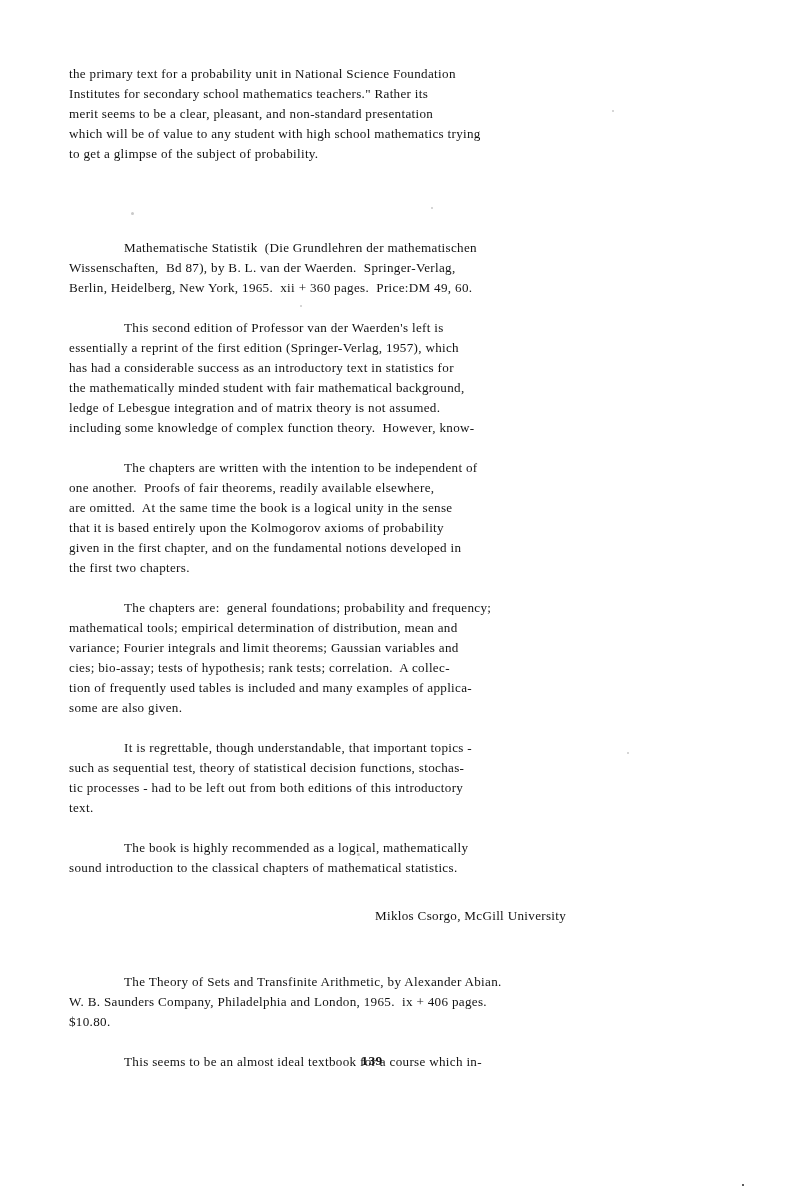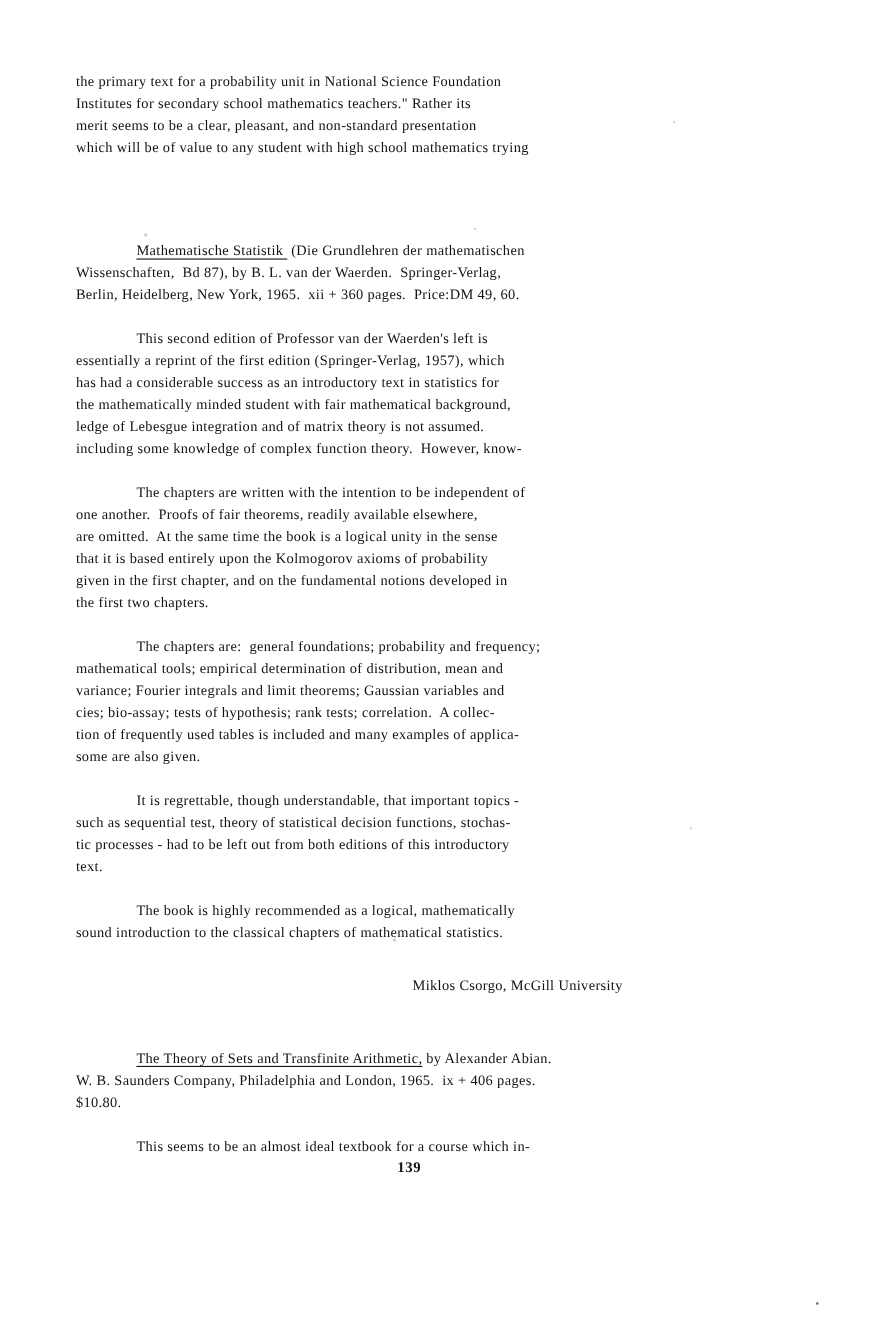--- a/index.html
+++ b/index.html
@@ -53,21 +53,20 @@
     display: inline-block;
     width: 55px;
   }
   .attrib {
     padding-left: 241px;
   }
   .attrib2 {
     padding-left: 306px;
   }
   .u {
-    text-decoration: underline;
     text-underline-offset: 2.5px;
     text-decoration-thickness: 1px;
   }
   .pageno {
     position: absolute;
     left: 0;
     right: 0;
     top: 1053px;
     text-align: center;
     font-size: 13.4px;
@@ -105,20 +104,21 @@
   <div class="speck" style="left:300px; top:305px; width:2px; height:2px;"></div>
   <div class="speck" style="left:92px; top:1004px; width:2px; height:2px;"></div>
 
   <div class="textblock">
 
     <div class="para">
       <div class="line">the primary text for a probability unit in National Science Foundation</div>
       <div class="line">Institutes for secondary school mathematics teachers." Rather its</div>
       <div class="line">merit seems to be a clear, pleasant, and non-standard presentation</div>
       <div class="line">which will be of value to any student with high school mathematics trying</div>
+      <div class="line">to get a glimpse of the subject of probability.</div>
     </div>
 
     <div class="gap-md"></div>
 
 
     <div class="gap-xl"></div>
 
     <div class="para">
       <div class="line"><span class="indent"></span><span class="u">Mathematische Statistik </span><span> (Die Grundlehren der mathematischen</span></div>
       <div class="line">Wissenschaften,  Bd 87), by B. L. van der Waerden.  Springer-Verlag,</div>

